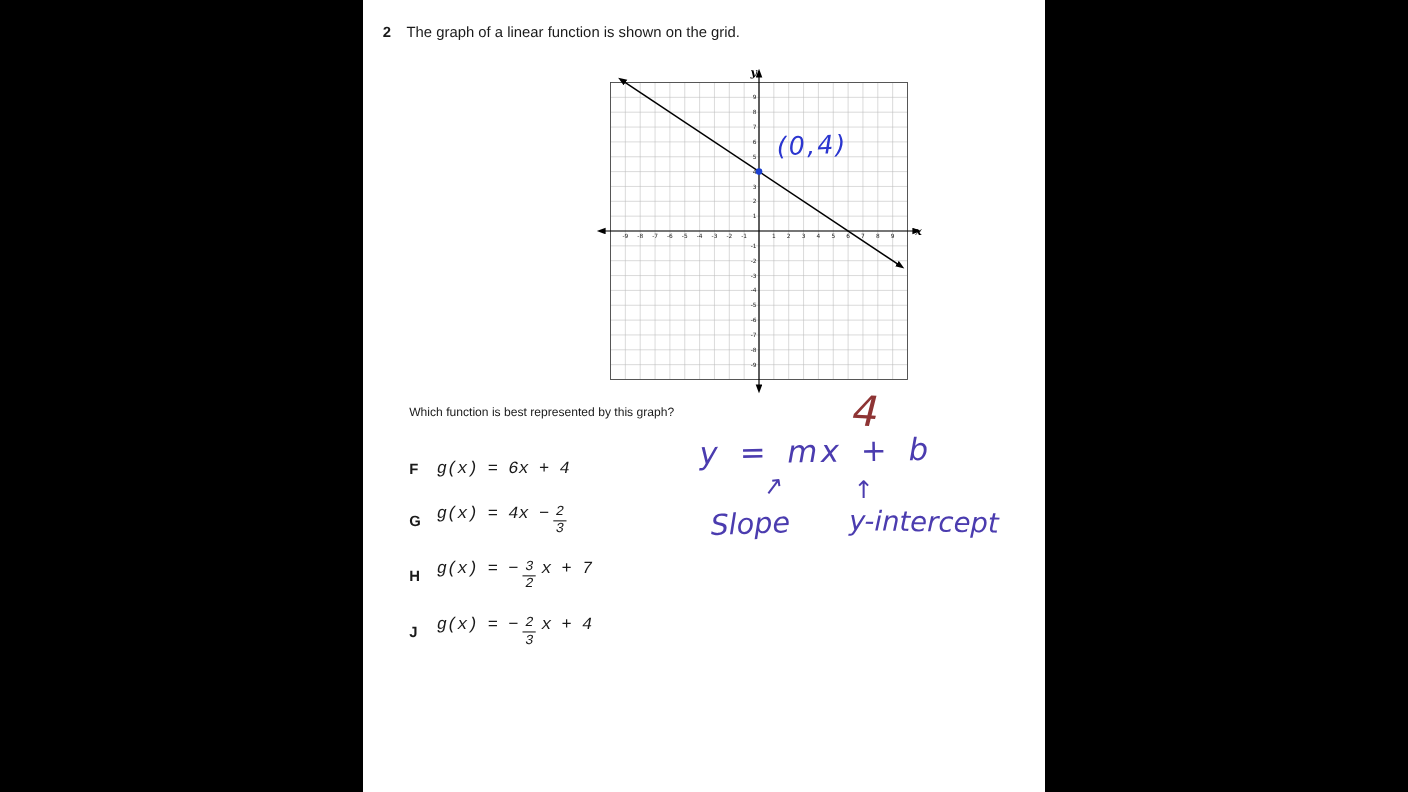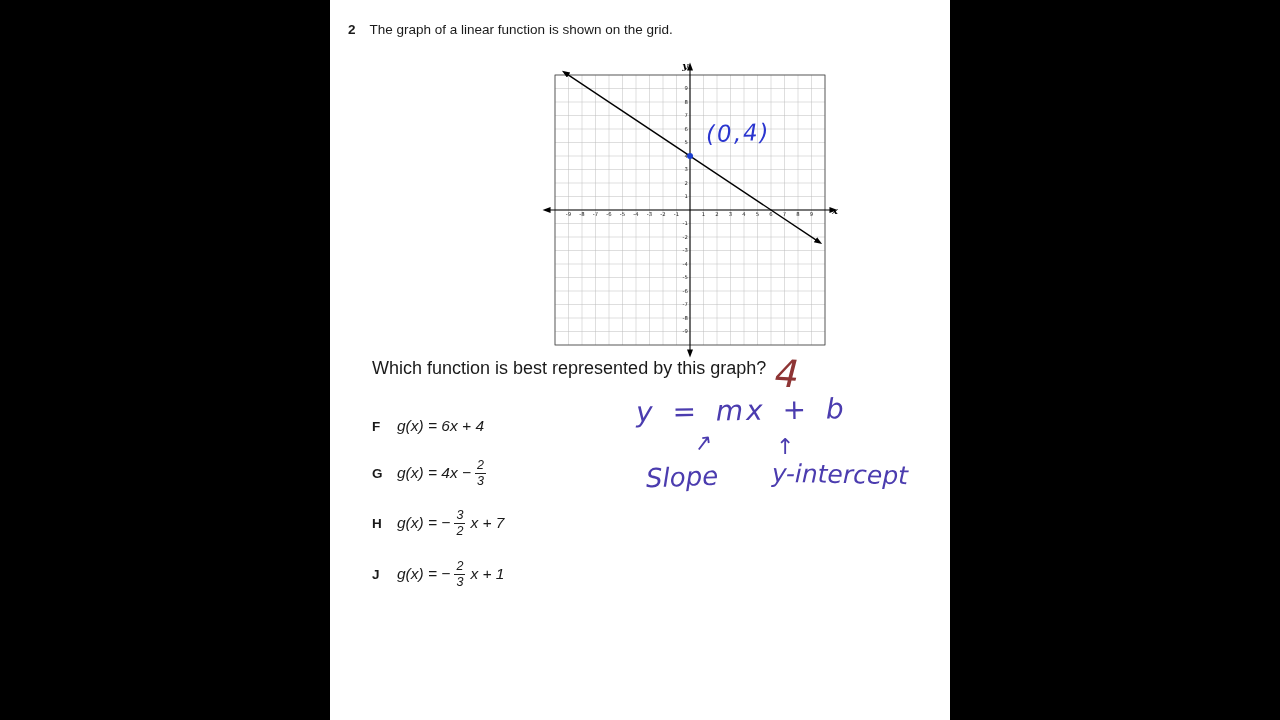--- a/index.html
+++ b/index.html
@@ -32,32 +32,32 @@
     font-size:10px; fill:#000;
   }
   .point-label {
     position:absolute; left:166px; top:60px;
     font-family:"DejaVu Sans", sans-serif;
     font-style:italic;
     font-size:23px; letter-spacing:2px;
     transform:rotate(-2deg);
   }
   .prompt {
-    position:absolute; left:42px; top:358px;
-    font-size:18px;
+    position:absolute; left:42px; top:369px;
+    font-size:11px;
   }
   .choice {
     position:absolute; left:42px; height:44px;
     display:flex; align-items:center; gap:13px;
   }
   .choice .letter { font-weight:bold; font-size:13.5px; width:12px; }
   .expr {
-    font-family:Liberation Sans, sans-serif;
+    font-family:Liberation Mono, monospace;
     font-style:italic; font-size:15.5px;
-    display:inline-flex; align-items:center;
+    display:inline-flex; align-items:flex-start;
   }
   .frac {
     display:inline-flex; flex-direction:column; align-items:center;
     font-size:12.5px; line-height:1.15; margin:0 4px;
     font-style:italic;
   }
   .frac .den { border-top:1px solid #222; padding:0 2px; }
   .frac .num { padding:0 2px; }
   .tail { margin-left:1px; }
   .hand {
@@ -213,21 +213,21 @@
   </div>
 
   <div class="choice" style="top:552px">
     <span class="letter">J</span>
     <span class="expr">
       <span>g(x) = −</span>
       <span class="frac">
         <span class="num">2</span>
         <span class="den">3</span>
       </span>
-      <span class="tail">x + 1</span>
+      <span class="tail">x + 4</span>
     </span>
   </div>
 
   <span class="hand hw-four" id="hw-four" style="color: rgb(142, 52, 52);">4</span>
   <span class="hand hw-eq" id="hw-eq" style="color: rgb(75, 60, 175);">y = mx + b</span>
   <span class="hand hw-arrow1" id="hw-arrow1" style="color: rgb(75, 60, 175);">↗</span>
   <span class="hand hw-arrow2" id="hw-arrow2" style="color: rgb(75, 60, 175);">↑</span>
   <span class="hand hw-slope" id="hw-slope" style="color: rgb(75, 60, 175);">Slope</span>
   <span class="hand hw-yint" id="hw-yint" style="color: rgb(75, 60, 175);">y-intercept</span>
 

